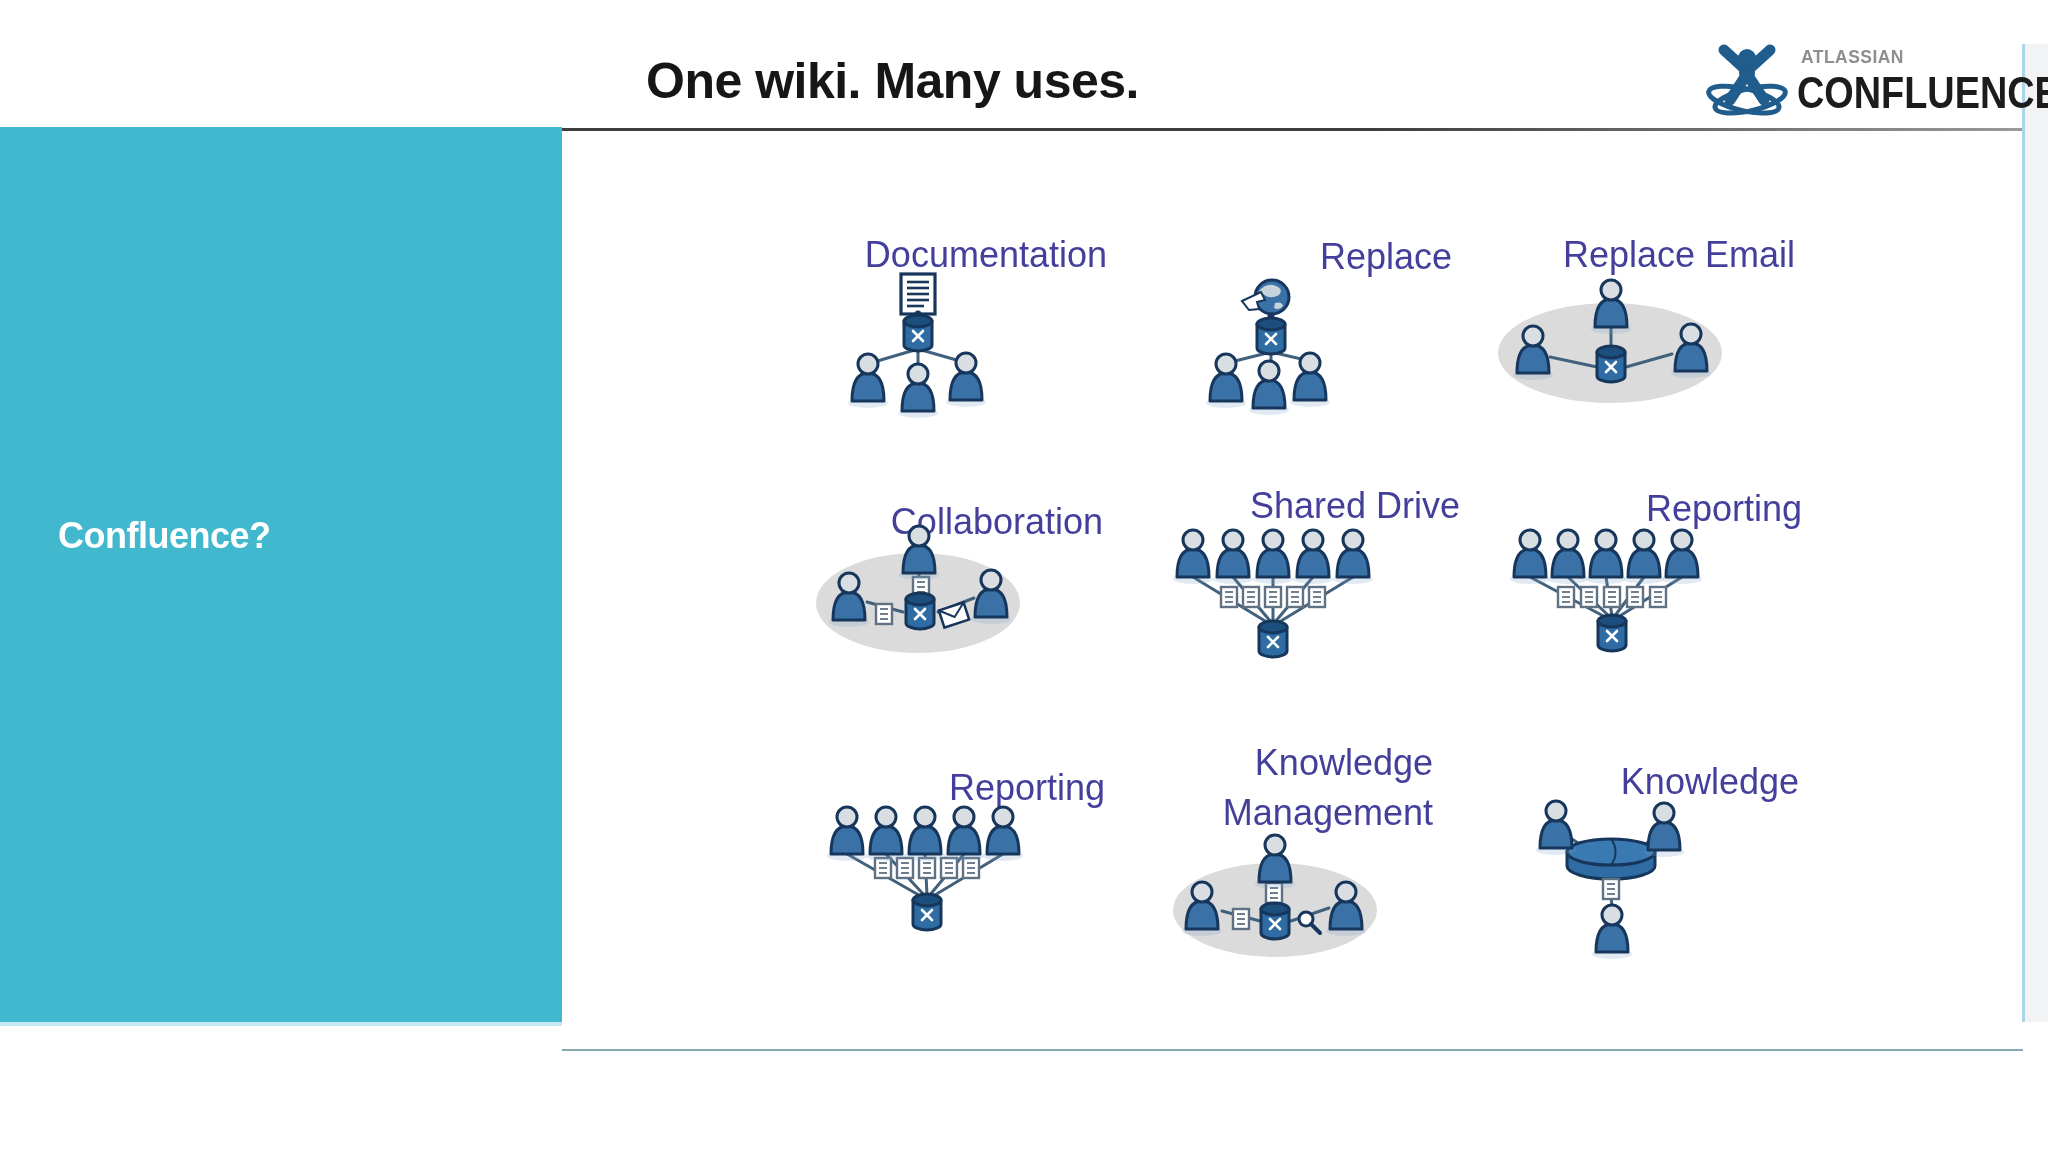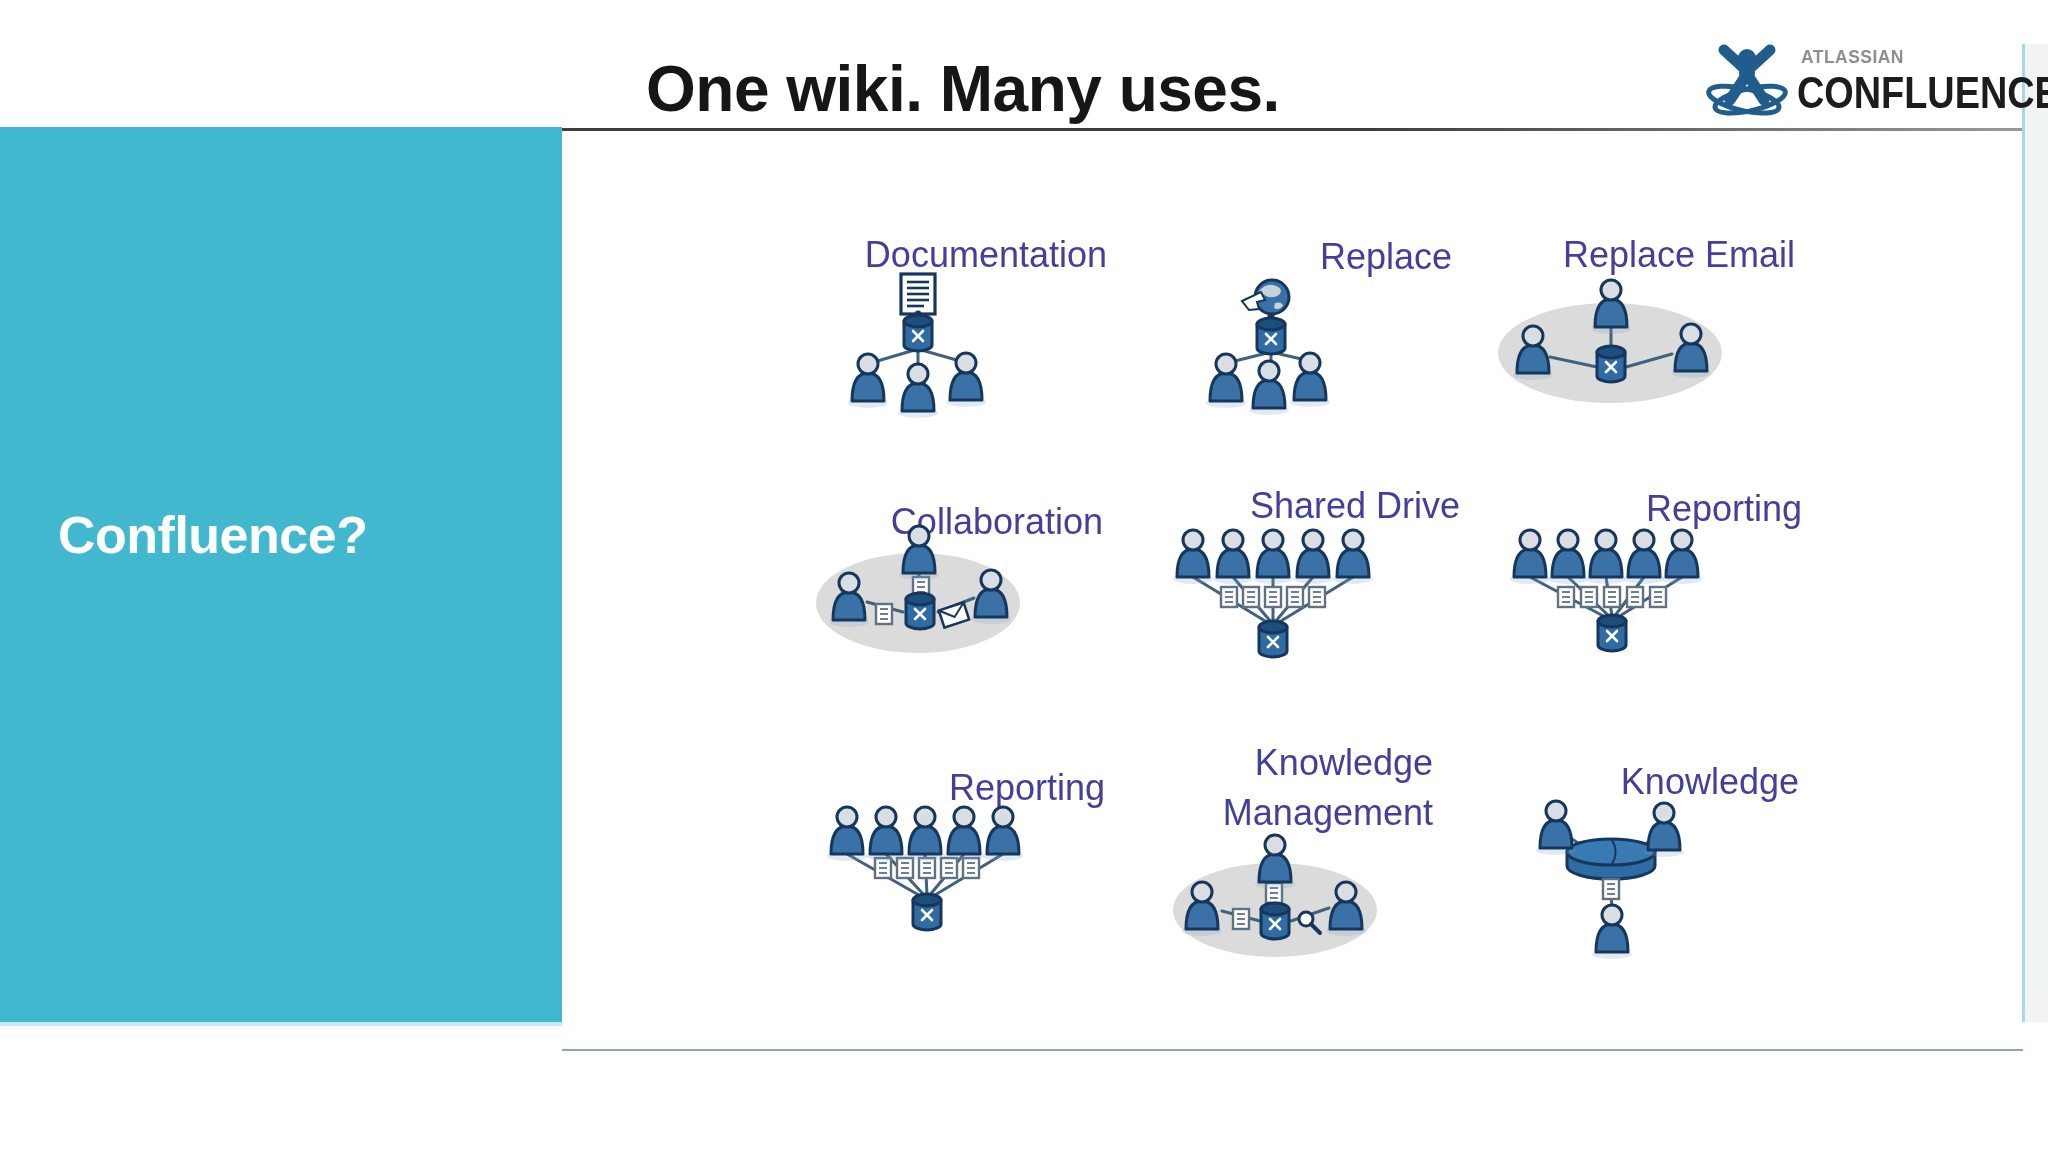--- a/index.html
+++ b/index.html
@@ -18,25 +18,25 @@
     background:#ffffff;
     font-family:"Liberation Sans", sans-serif;
   }
   .sidebar{
     position:absolute;left:0;top:127px;width:562px;height:895px;
     background:var(--teal);
     box-shadow:0 4px 0 rgba(190,232,242,.9);
   }
   .sidebar-text{
     position:absolute;left:58px;top:375px;
-    color:#ffffff;font-size:52px;font-weight:bold;line-height:67px;letter-spacing:-.5px;
+    color:#ffffff;font-size:36px;font-weight:bold;line-height:67px;letter-spacing:-.5px;
   }
   .slide-title{
     position:absolute;left:646px;top:52px;
-    font-size:64px;font-weight:bold;color:#161616;letter-spacing:-.5px;white-space:nowrap;
+    font-size:50px;font-weight:bold;color:#161616;letter-spacing:-.5px;white-space:nowrap;
   }
   .top-rule{
     position:absolute;left:562px;top:128px;width:1461px;height:3px;
     background:linear-gradient(to right,#3d3d3d 55%,#9a9a9a);
   }
   .bottom-rule{
     position:absolute;left:562px;top:1049px;width:1461px;height:2px;
     background:#84aab6;
   }
   .right-strip{

